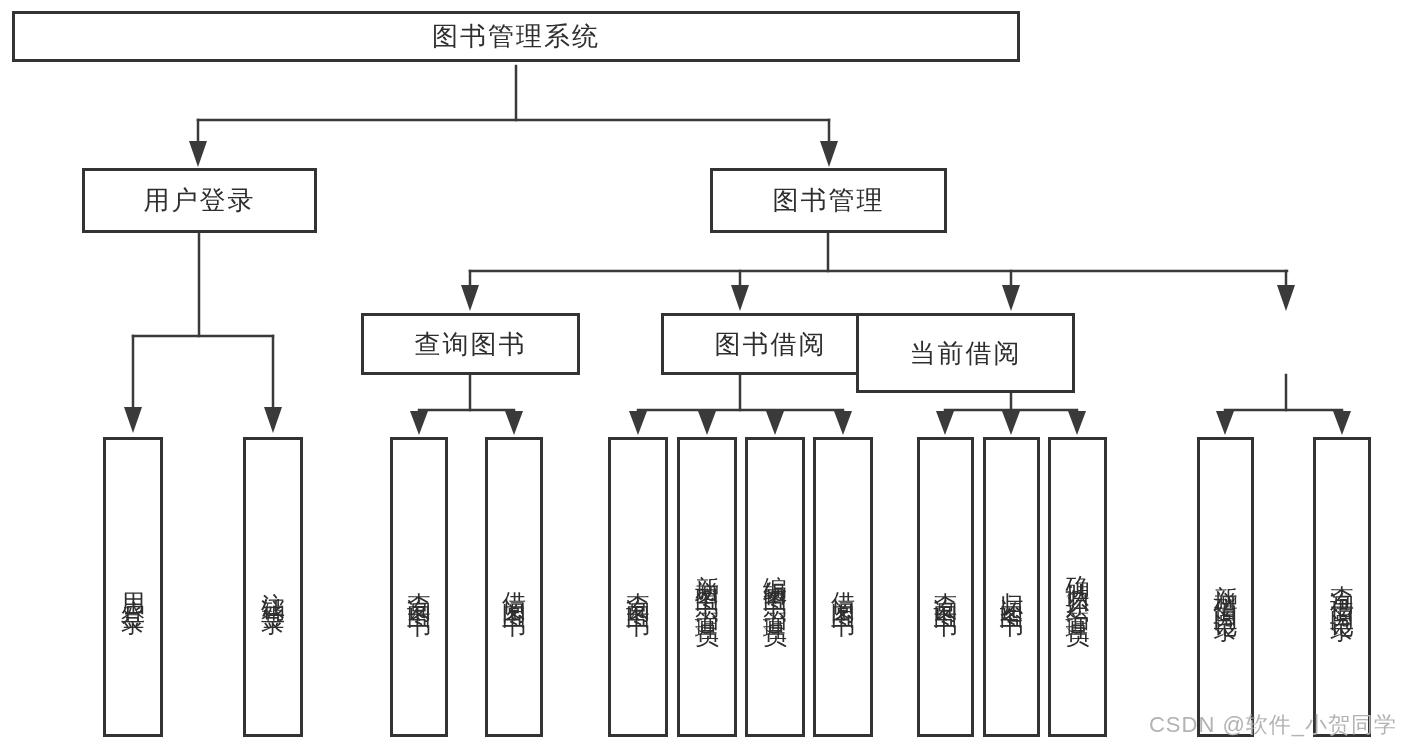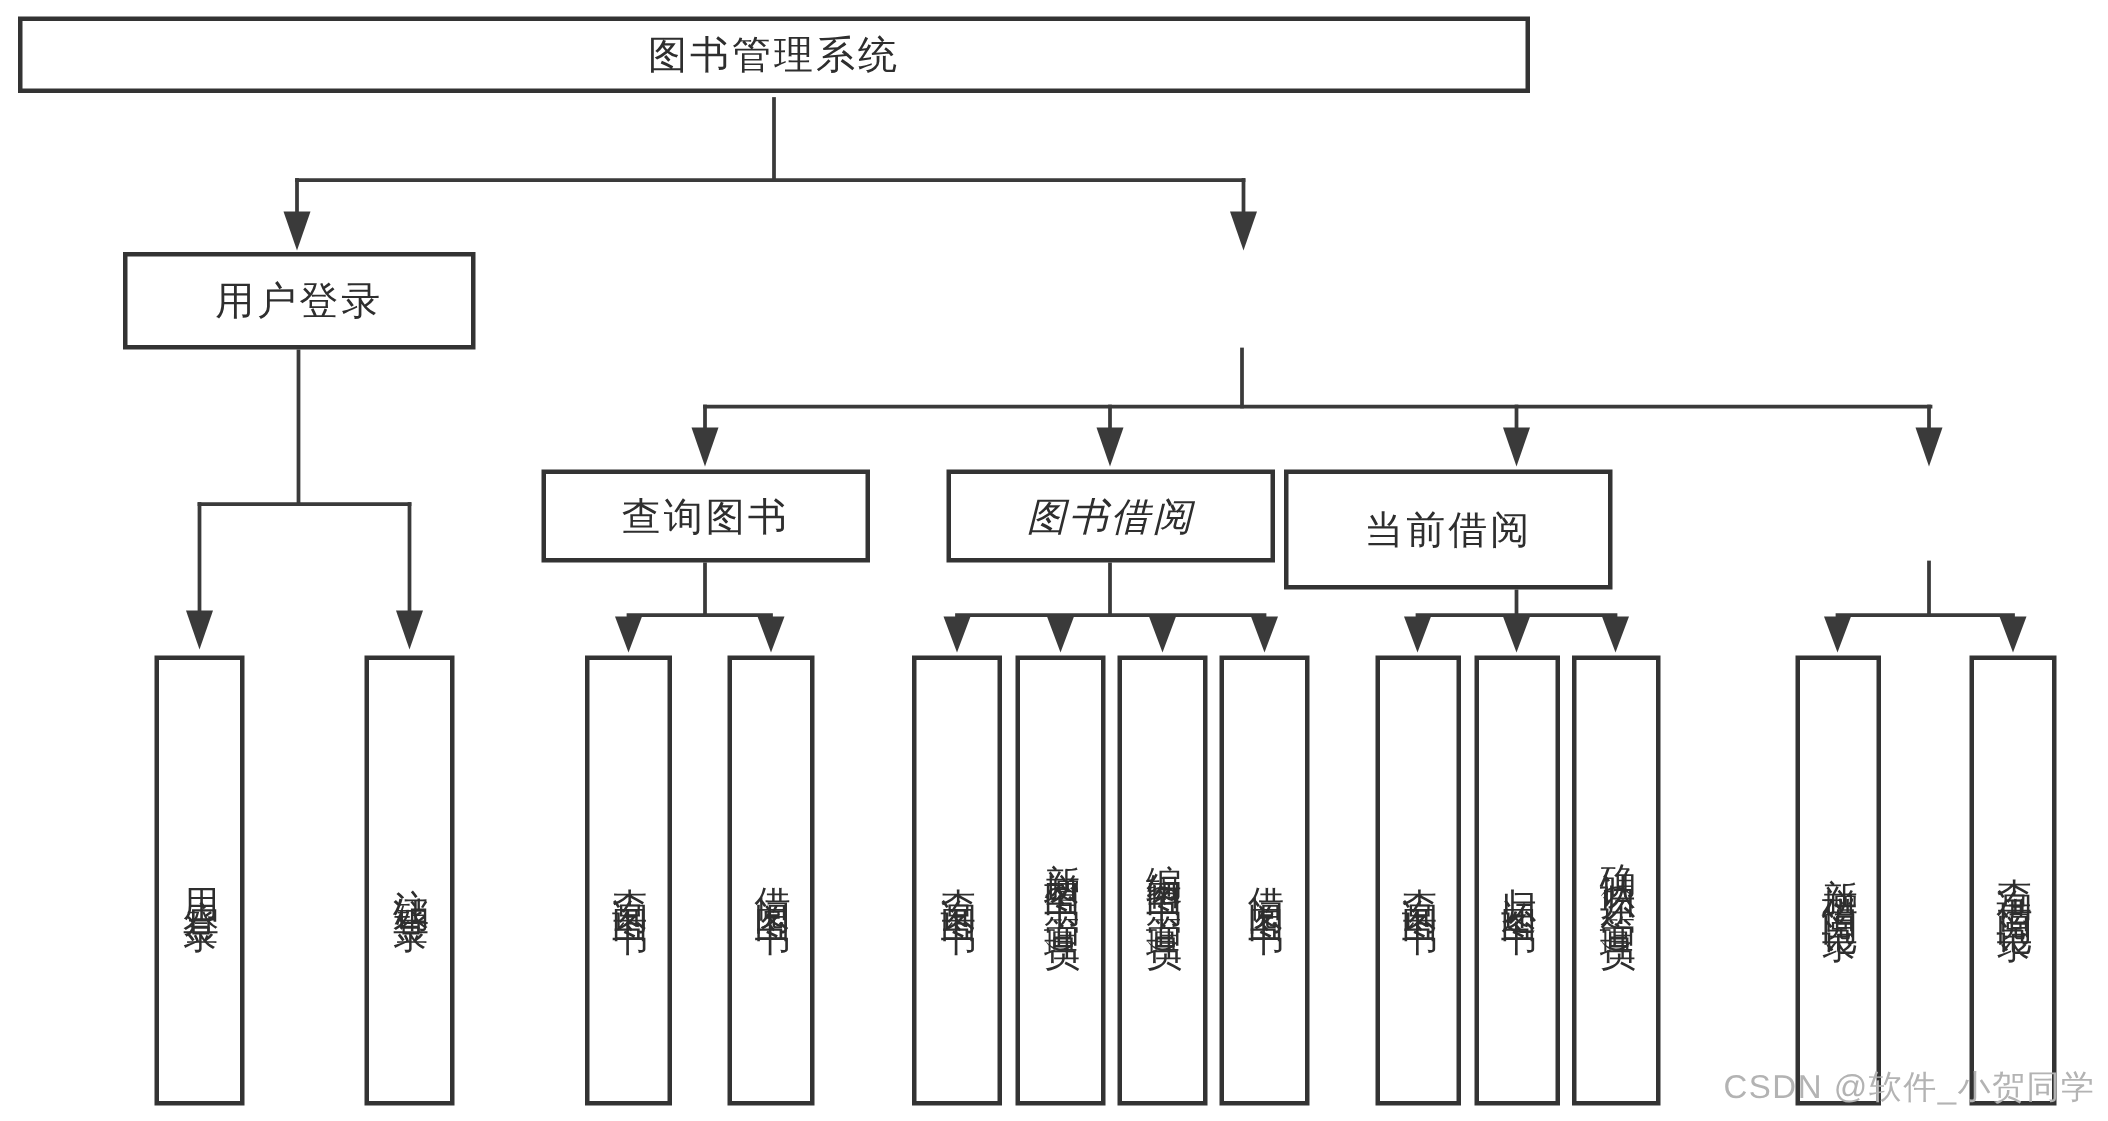--- a/index.html
+++ b/index.html
@@ -111,25 +111,28 @@
     </g>
   </svg>
 
   <div class="node" style="left:12px; top:11px; width:1008px; height:51px;">
     <span>图书管理系统</span>
   </div>
 
   <div class="node" style="left:82px; top:168px; width:235px; height:65px;">
     <span>用户登录</span>
   </div>
+  <div class="node" style="left:710px; top:168px; width:237px; height:65px;">
+    <span>图书管理</span>
+  </div>
 
   <div class="node" style="left:361px; top:313px; width:219px; height:62px;">
     <span>查询图书</span>
   </div>
-  <div class="node" style="left:631px; top:313px; width:219px; height:62px;font-style:italic;">
+  <div class="node" style="left:661px; top:313px; width:219px; height:62px;">
     <span>图书借阅</span>
   </div>
   <div class="node" style="left:856px; top:313px; width:219px; height:80px;">
     <span>当前借阅</span>
   </div>
 
   <div class="leaf" style="left:103px; top:437px; width:60px; height:300px;">
     <span class="vlbl">用户登录</span>
   </div>
   <div class="leaf" style="left:243px; top:437px; width:60px; height:300px;">

